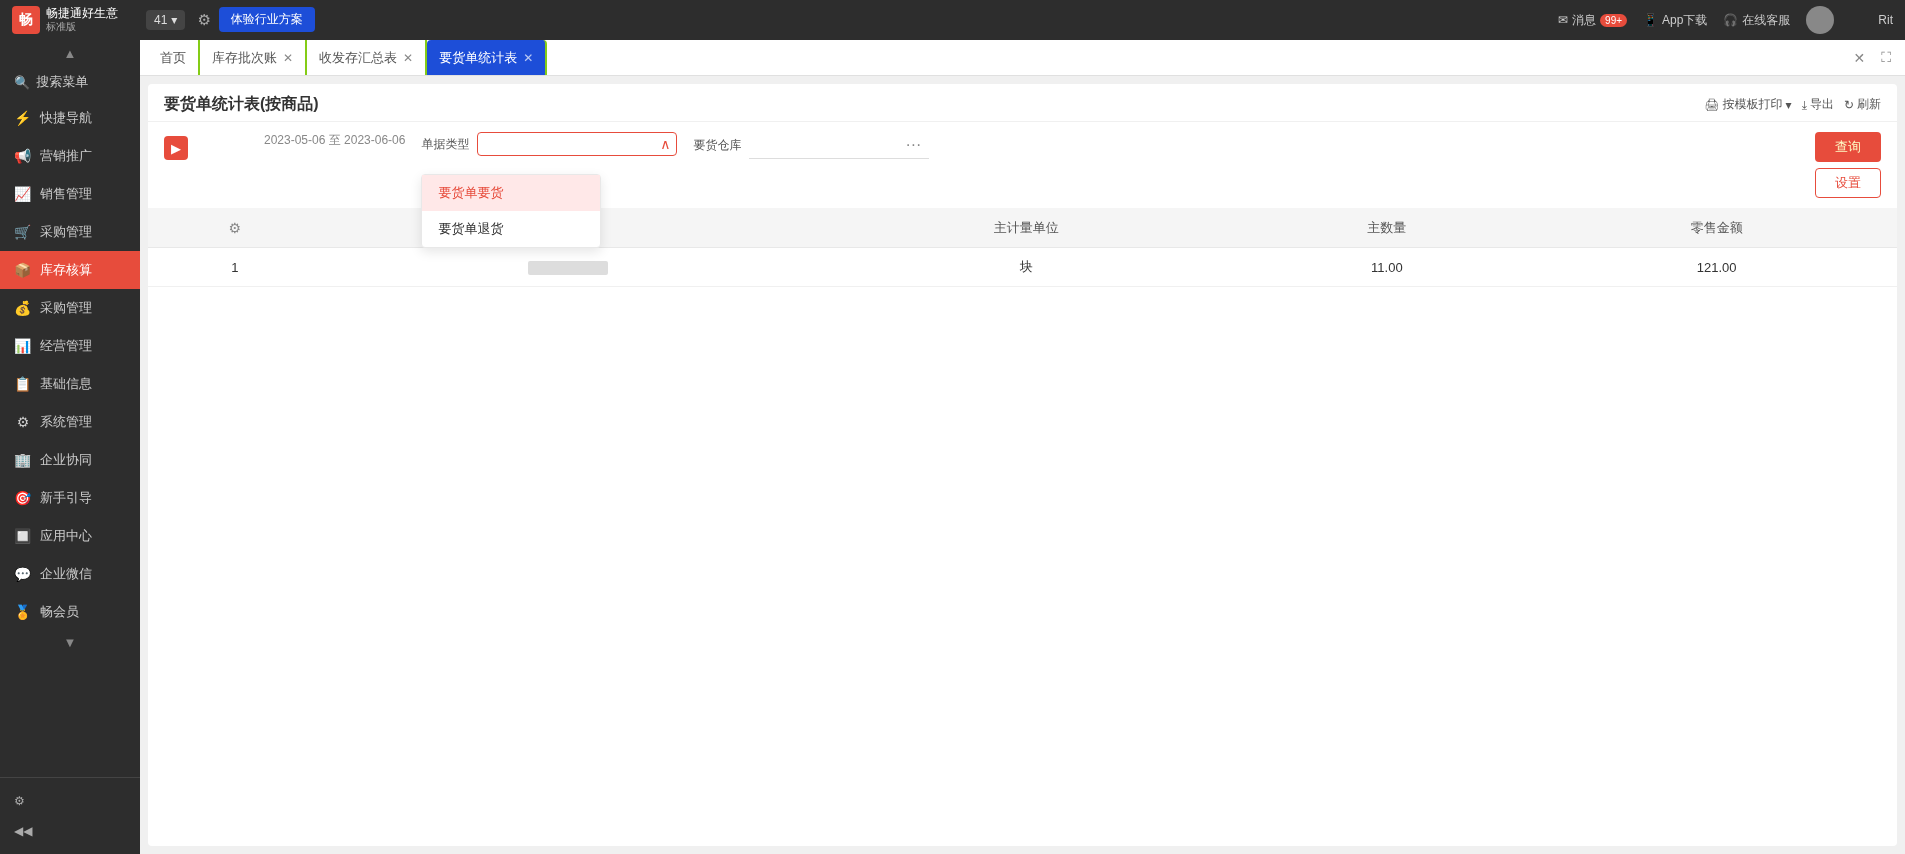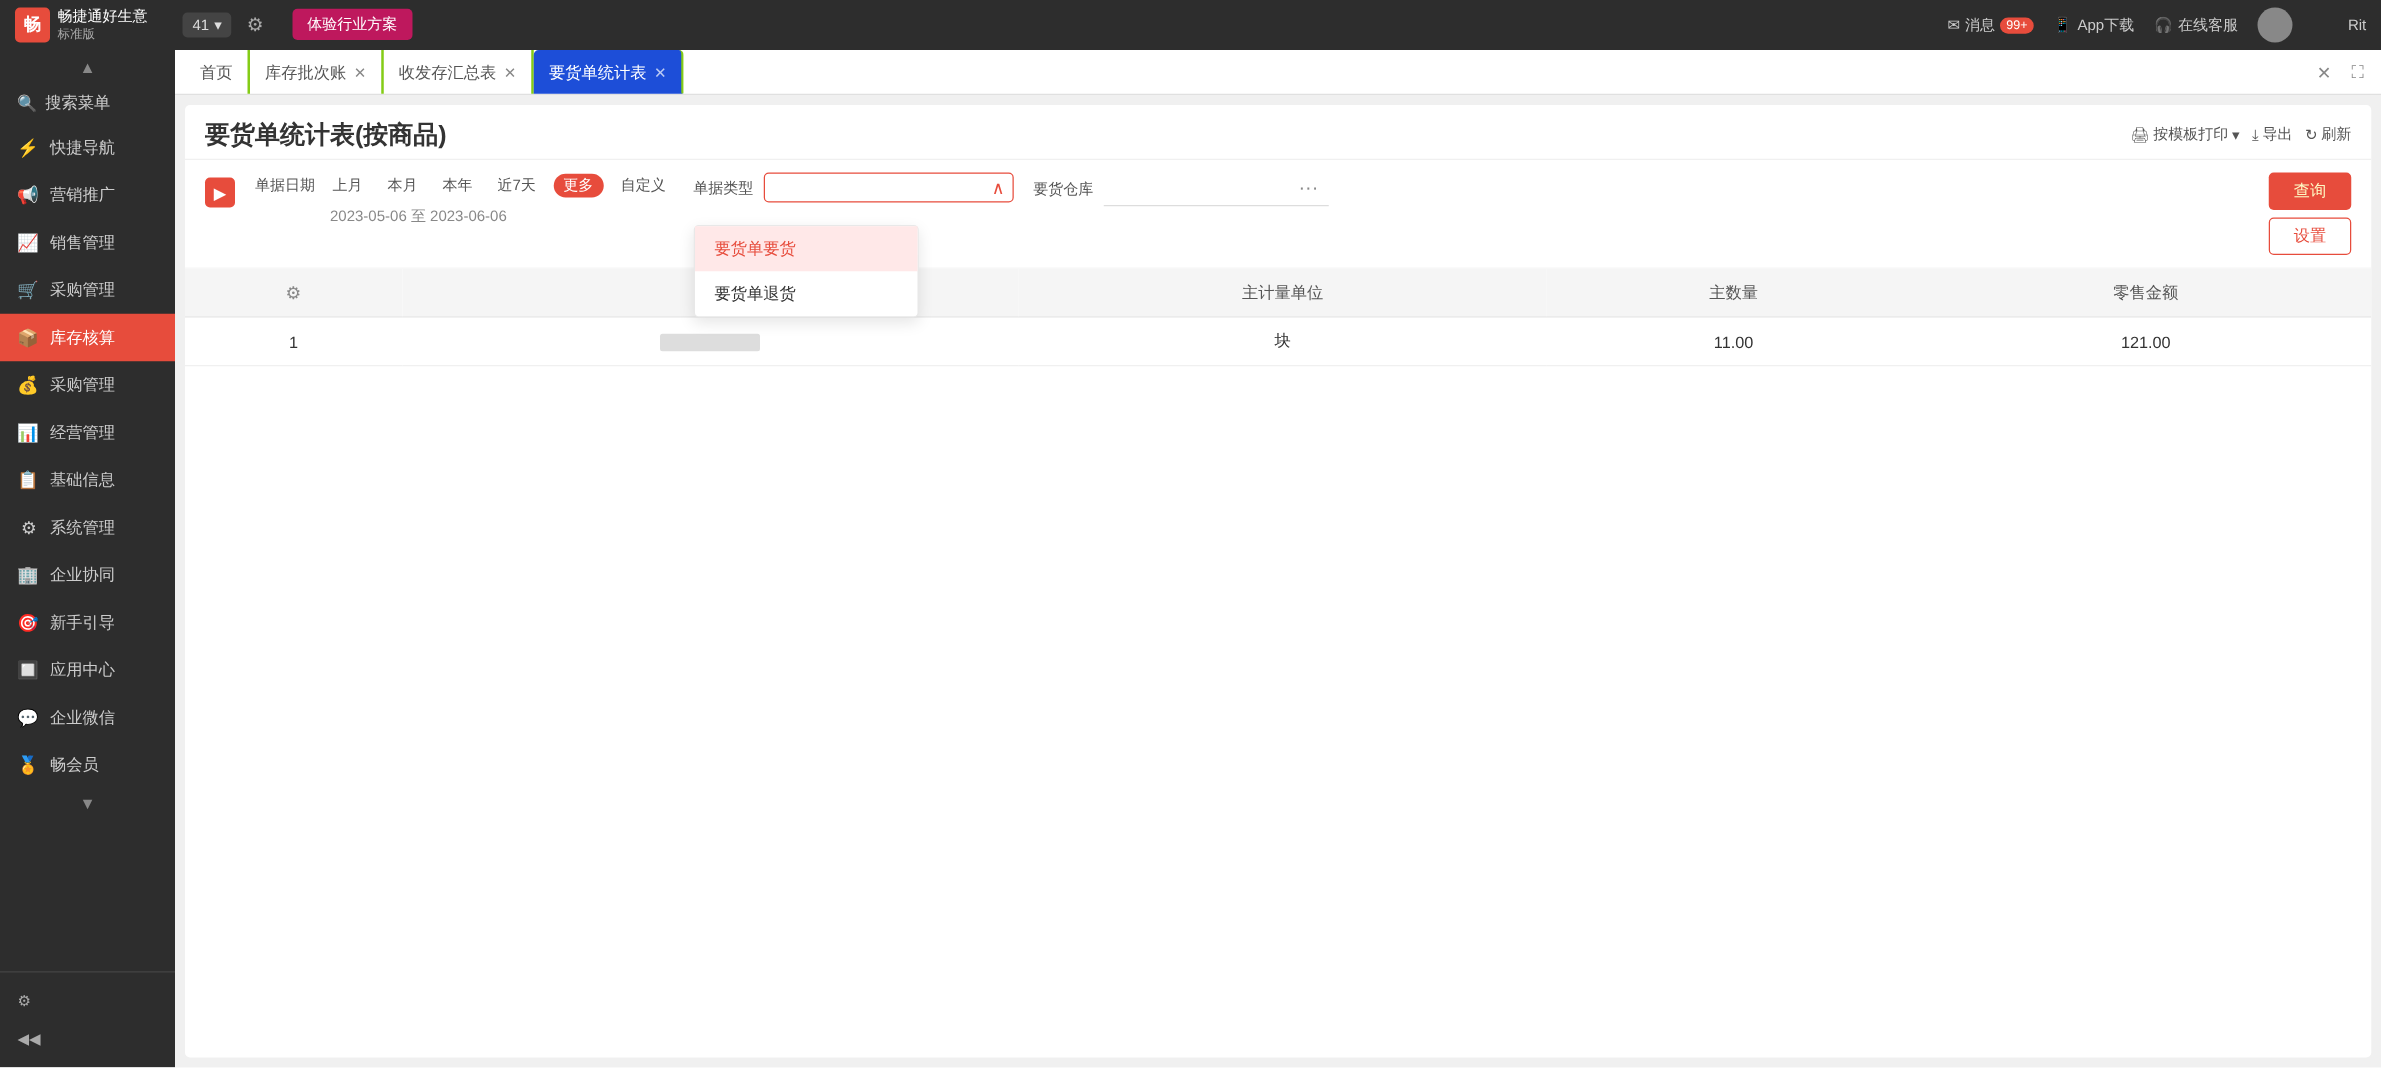--- a/index.html
+++ b/index.html
@@ -48,28 +48,27 @@
       background: #444;
       border-radius: 4px;
       padding: 3px 8px;
       color: #ddd;
       font-size: 12px;
       cursor: pointer;
       margin-left: 20px;
     }
 
     .industry-btn {
-      background: #be185d;
+      background: #1d4ed8;
       color: white;
       border: none;
       border-radius: 4px;
       padding: 4px 12px;
       font-size: 12px;
       cursor: pointer;
-      margin-left: 15px;
     }
 
     .header-right {
       display: flex;
       align-items: center;
       gap: 16px;
       color: #ccc;
       font-size: 12px;
     }
     .header-right-item {
@@ -220,21 +219,21 @@
     
     .page-title-bar {
       display: flex;
       align-items: center;
       justify-content: space-between;
       padding: 10px 16px 6px;
       border-bottom: 1px solid #f0f0f0;
       flex-shrink: 0;
     }
     .page-title {
-      font-size: 20px;
+      font-size: 16px;
       font-weight: bold;
       color: #333;
     }
     .page-actions {
       display: flex;
       gap: 10px;
       align-items: center;
     }
     .action-link {
       font-size: 12px;
@@ -599,29 +598,20 @@
             <span>刷新</span>
           </span>
         </div>
       </div>
 
       <div class="filter-bar">
         <div class="expand-toggle">
           <span>▶</span>
         </div>
         <div class="filter-group">
-          <div class="filter-row">
-            <span class="filter-label">单据日期</span>
-            <button class="date-btn">上月</button>
-            <button class="date-btn">本月</button>
-            <button class="date-btn">本年</button>
-            <button class="date-btn">近7天</button>
-            <button class="date-btn more">更多</button>
-            <button class="date-btn">自定义</button>
-          </div>
           <div class="filter-row">
             <span style="width:52px;"></span>
             <span class="date-custom">2023-05-06 至 2023-06-06</span>
           </div>
         </div>
 
         <div style="display:flex; align-items:center; gap:8px; position:relative;">
           <span class="filter-label">单据类型</span>
           <div class="filter-select-wrapper">
             <input type="text" style="min-width: 160px;">

